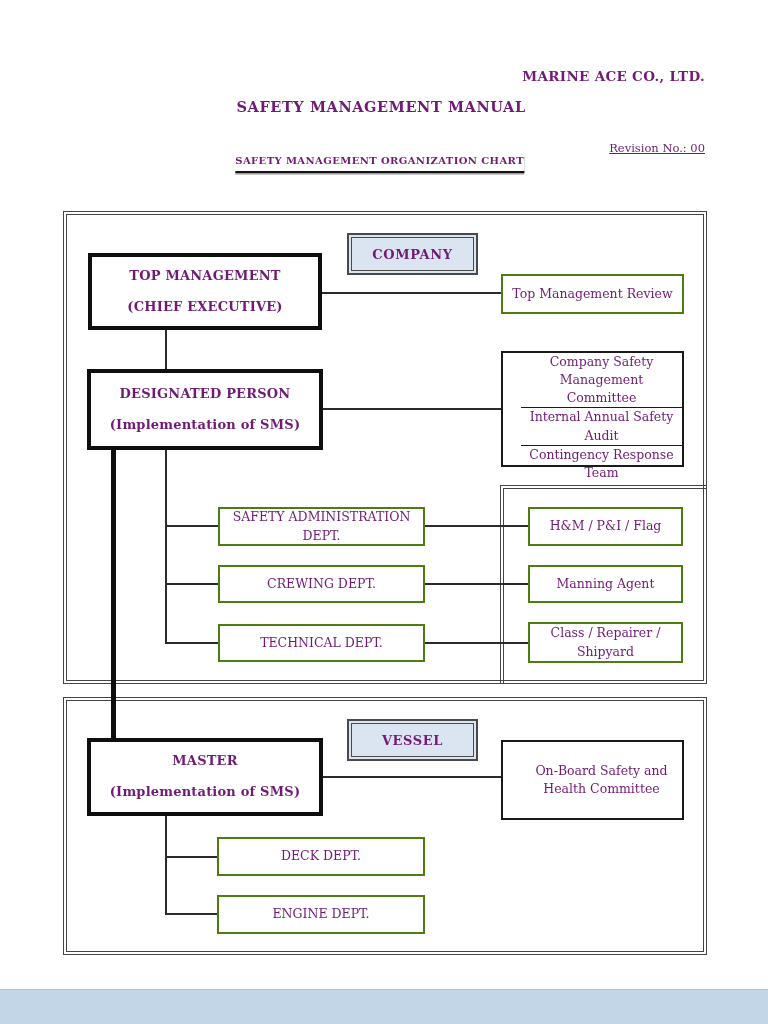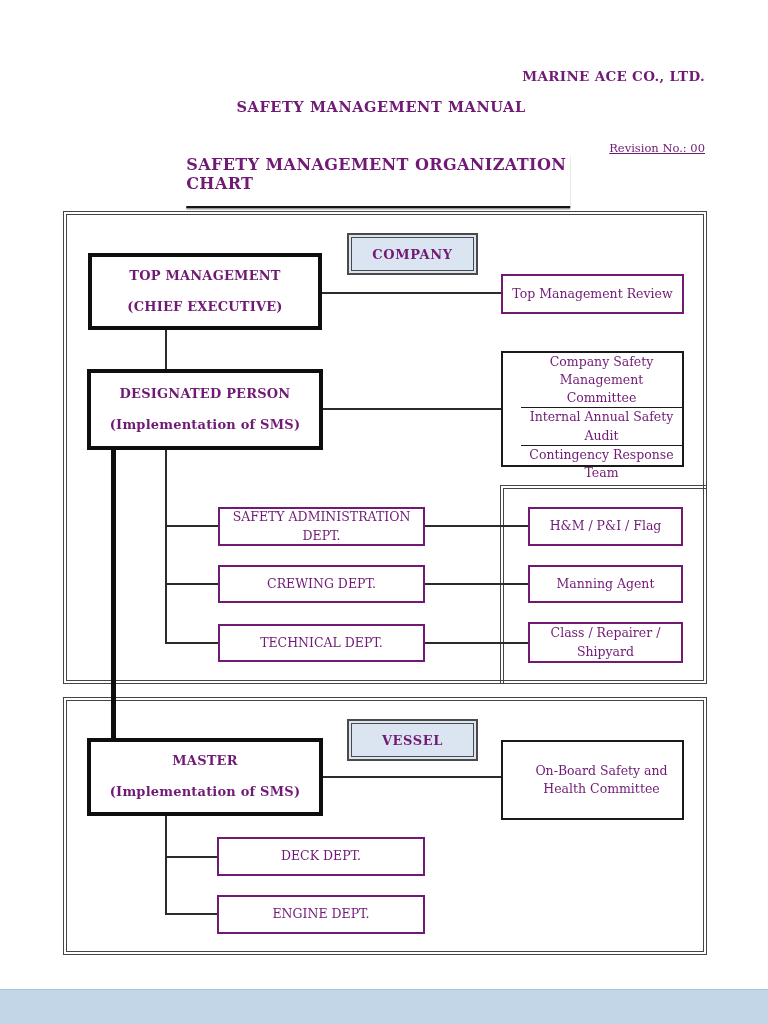--- a/index.html
+++ b/index.html
@@ -3,37 +3,37 @@
 <meta charset="utf-8">
 <style>
   html,body{margin:0;padding:0;background:#ffffff;}
   .page{position:relative;width:768px;height:1024px;background:#ffffff;overflow:hidden;
         font-family:"DejaVu Serif","Liberation Serif",serif;color:#701a75;}
 
   
   .company-name{position:absolute;top:68px;right:63px;font-size:13.5px;font-weight:bold;letter-spacing:.3px;}
   .manual-title{position:absolute;top:98px;left:50%;transform:translateX(-51%);font-size:14.5px;font-weight:bold;letter-spacing:.6px;}
   .revision{position:absolute;top:141px;right:63px;font-size:11.5px;text-decoration:underline;}
-  .chart-title{position:absolute;top:155px;left:50%;transform:translateX(-51.5%);font-size:16px;font-weight:bold;
-               letter-spacing:.4px;border-bottom:2.5px solid #141414;box-shadow:0 1.5px 0 #9a9a9a;padding-bottom:13px;}
+  .chart-title{position:absolute;top:155px;left:50%;transform:translateX(-51.5%);font-size:10px;font-weight:bold;
+               letter-spacing:.4px;border-bottom:2.5px solid #141414;box-shadow:0 1.5px 0 #9a9a9a;padding-bottom:5px;}
 
   
   .frame{position:absolute;border:1px solid #454545;z-index:1;}
   .frame .inner{position:absolute;left:2px;top:2px;right:2px;bottom:2px;border:1px solid #454545;}
 
   
   .stepL{position:absolute;border-top:1px solid #454545;border-left:1px solid #454545;z-index:1;}
 
   
   .hbox{position:absolute;background:#fff;border:4px solid #0e0e0e;z-index:3;
         display:flex;flex-direction:column;justify-content:center;align-items:center;
         text-align:center;font-weight:bold;font-size:13px;line-height:1.75;letter-spacing:.2px;gap:8px;}
 
   
-  .tbox{position:absolute;background:#fff;border:2px solid #701a75;z-index:3;
+  .tbox{position:absolute;background:#fff;border:2px solid #4d7c0f;z-index:3;
         display:flex;flex-direction:column;justify-content:center;align-items:center;
         text-align:center;font-size:12.5px;line-height:1.45;padding:0 8px;box-sizing:border-box;}
 
   
   .labelbox{position:absolute;background:#dbe5f1;border:2px solid #4a4a4a;padding:2px;z-index:3;box-sizing:border-box;}
   .labelbox .in{width:100%;height:100%;border:1px solid #4a4a4a;box-sizing:border-box;
         display:flex;justify-content:center;align-items:center;font-weight:bold;font-size:13px;letter-spacing:.6px;}
 
   
   .stack{position:absolute;background:#fff;border:2.5px solid #1a1a1a;z-index:3;

